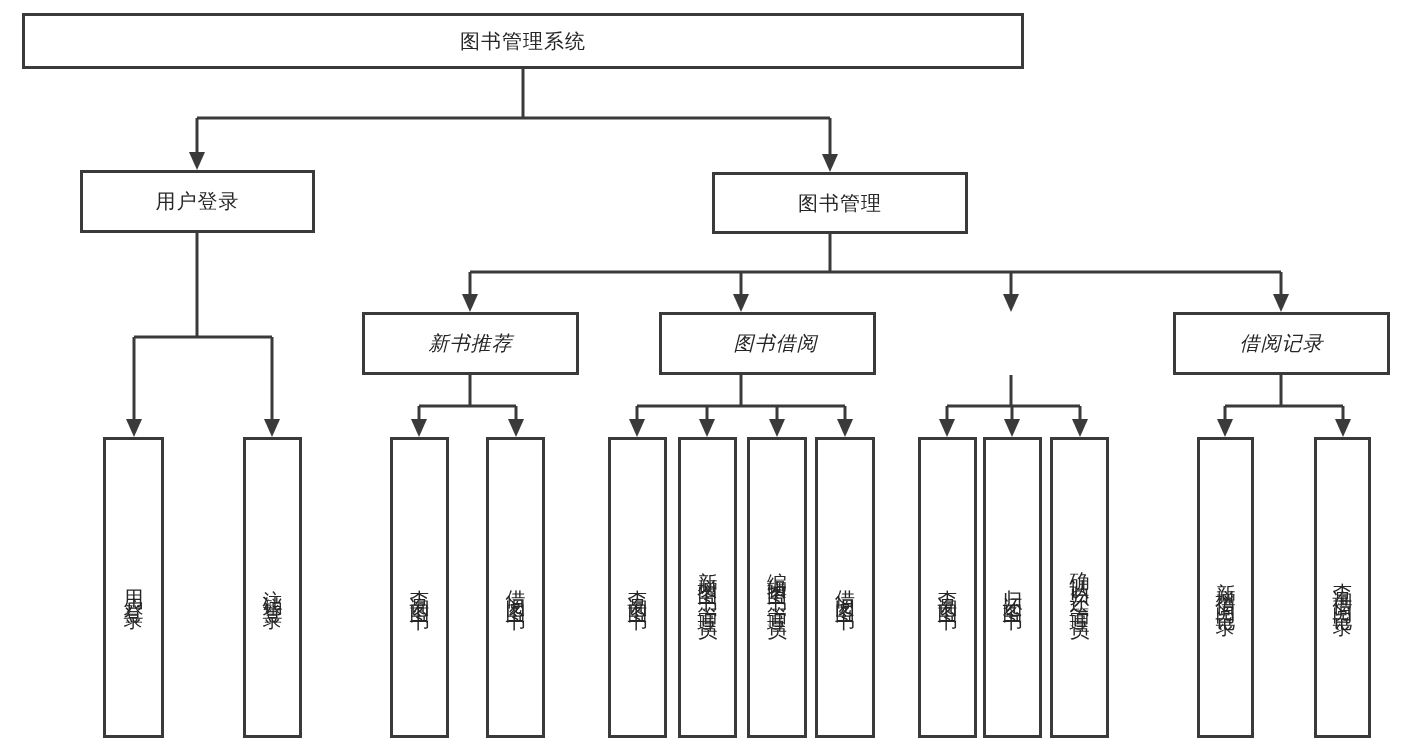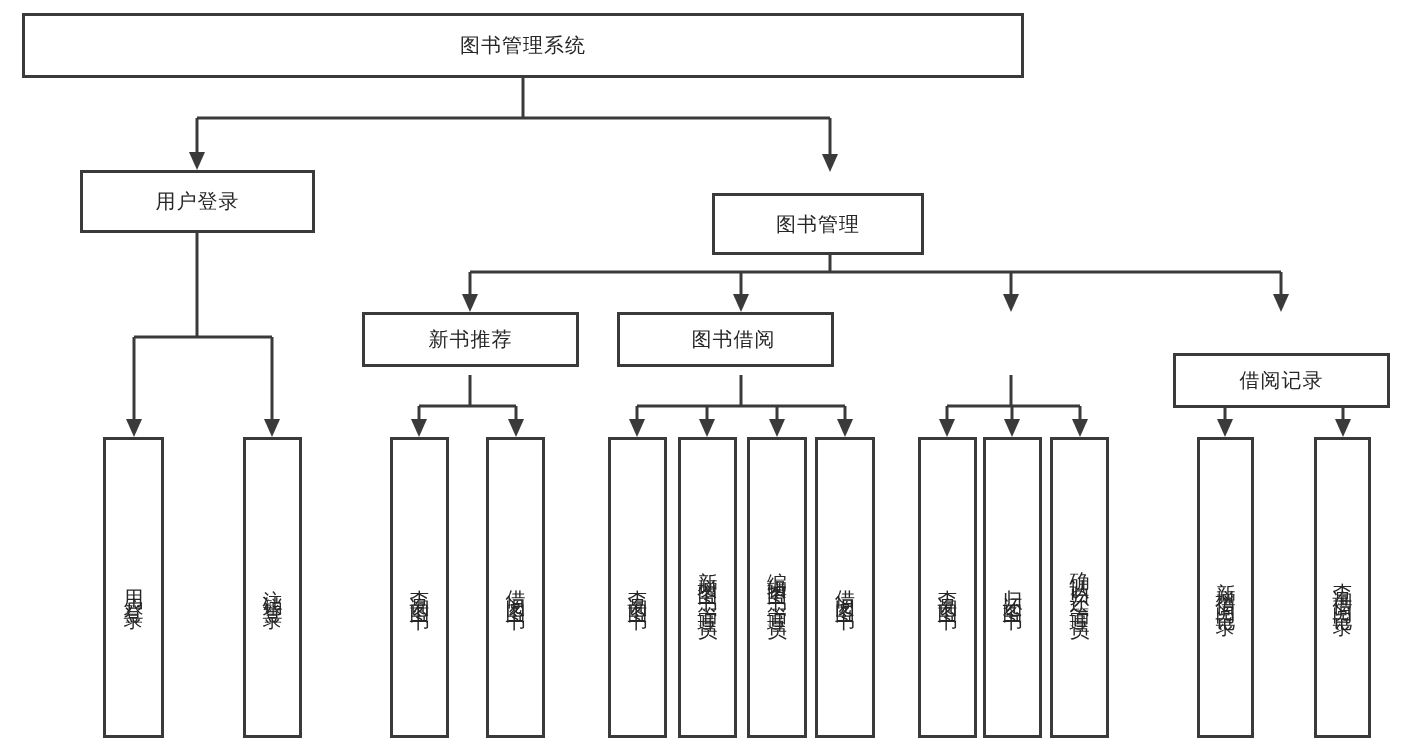--- a/index.html
+++ b/index.html
@@ -30,30 +30,30 @@
   }
   .leaf span{
     writing-mode:vertical-rl;
     text-orientation:mixed;
     letter-spacing:7px;
     line-height:1.15;
     font-size:20px;
     color:var(--text);
   }
   
-  .b-root{left:22px;top:13px;width:1002px;height:65px;}
+  .b-root{left:22px;top:13px;width:1002px;height:56px;}
   
   .b-userlogin{left:80px;top:170px;width:235px;height:63px;}
-  .b-bookmgmt{left:712px;top:172px;width:212px;height:62px;margin-top:21px;}
-  
-  .b-l3{top:312px;width:217px;height:55px;}
+  .b-bookmgmt{left:712px;top:172px;width:256px;height:62px;}
+  
+  .b-l3{top:312px;width:217px;height:63px;font-style:italic;}
   .b-newbook{left:362px;}
-  .b-borrowing{left:617px;padding-left:16px;}
+  .b-borrowing{left:659px;padding-left:16px;}
   .b-current{left:903px;}
-  .b-records{left:1173px;margin-top:41px;}
+  .b-records{left:1173px;}
   
   .leaf{top:437px;height:301px;width:59px;}
   .lf-1{left:103px;width:61px;}
   .lf-2{left:243px;}
   .lf-3{left:390px;}
   .lf-4{left:486px;}
   .lf-5{left:608px;}
   .lf-6{left:678px;}
   .lf-7{left:747px;width:60px;}
   .lf-8{left:815px;width:60px;}

